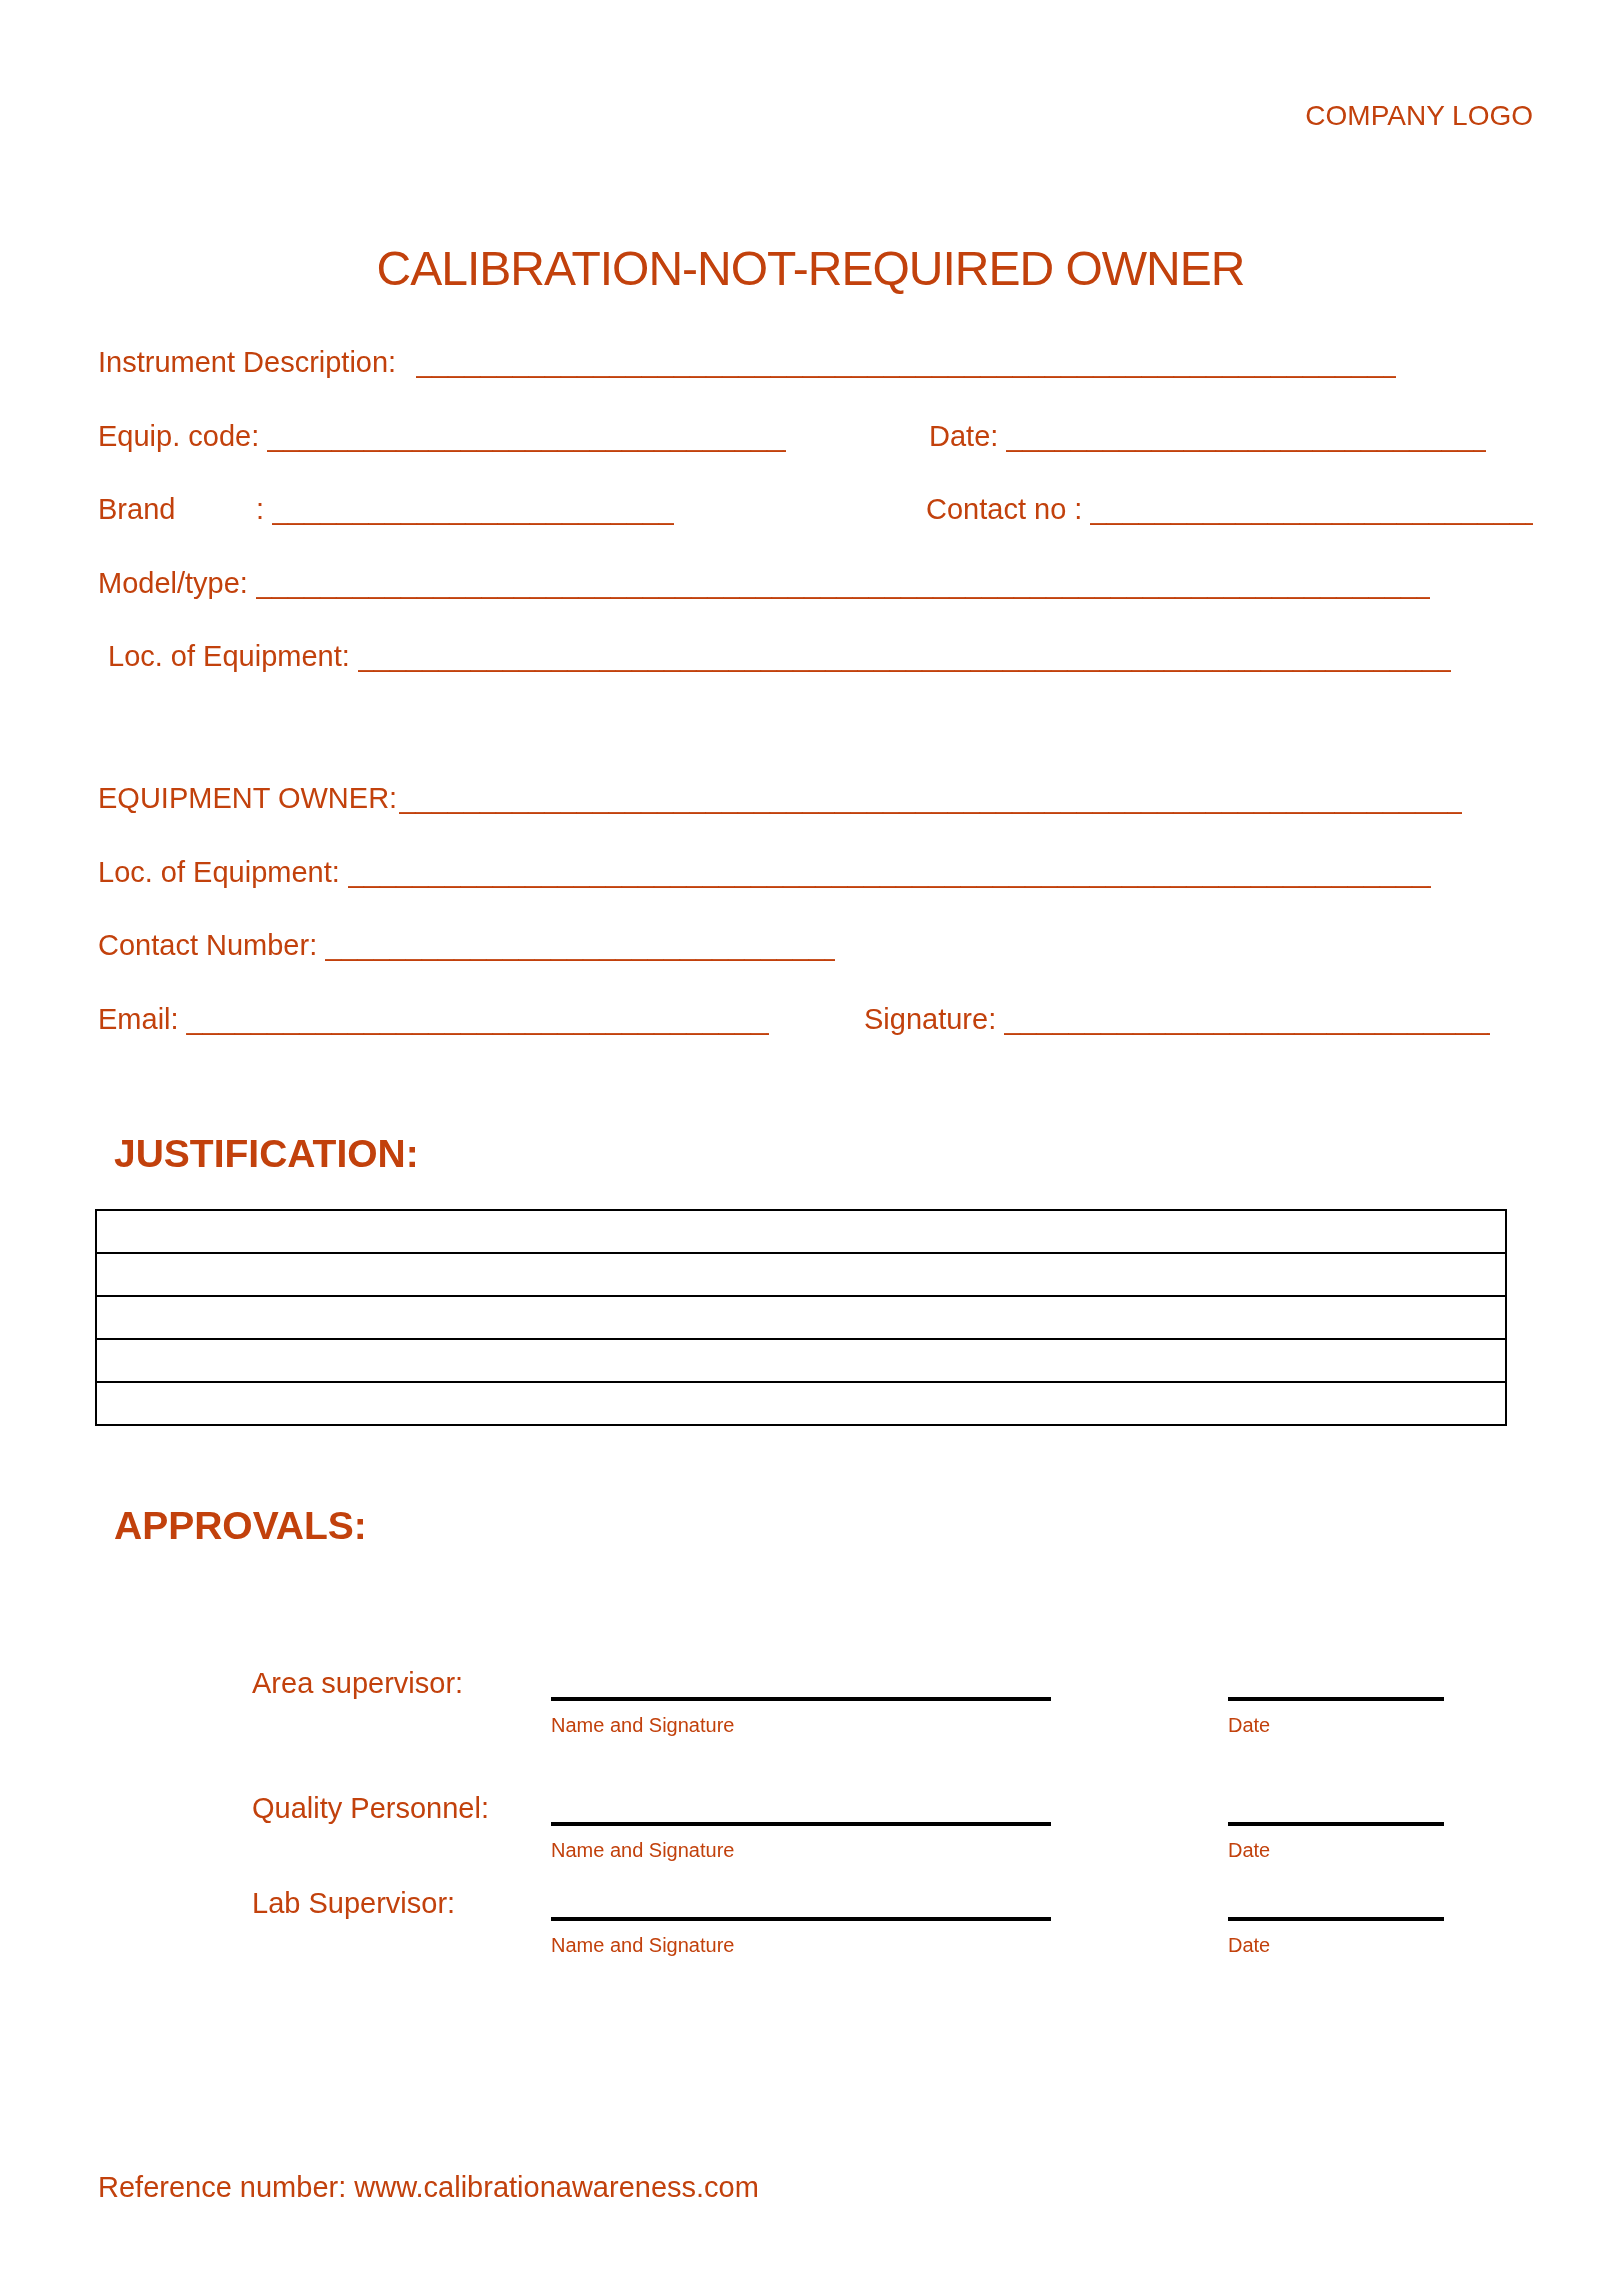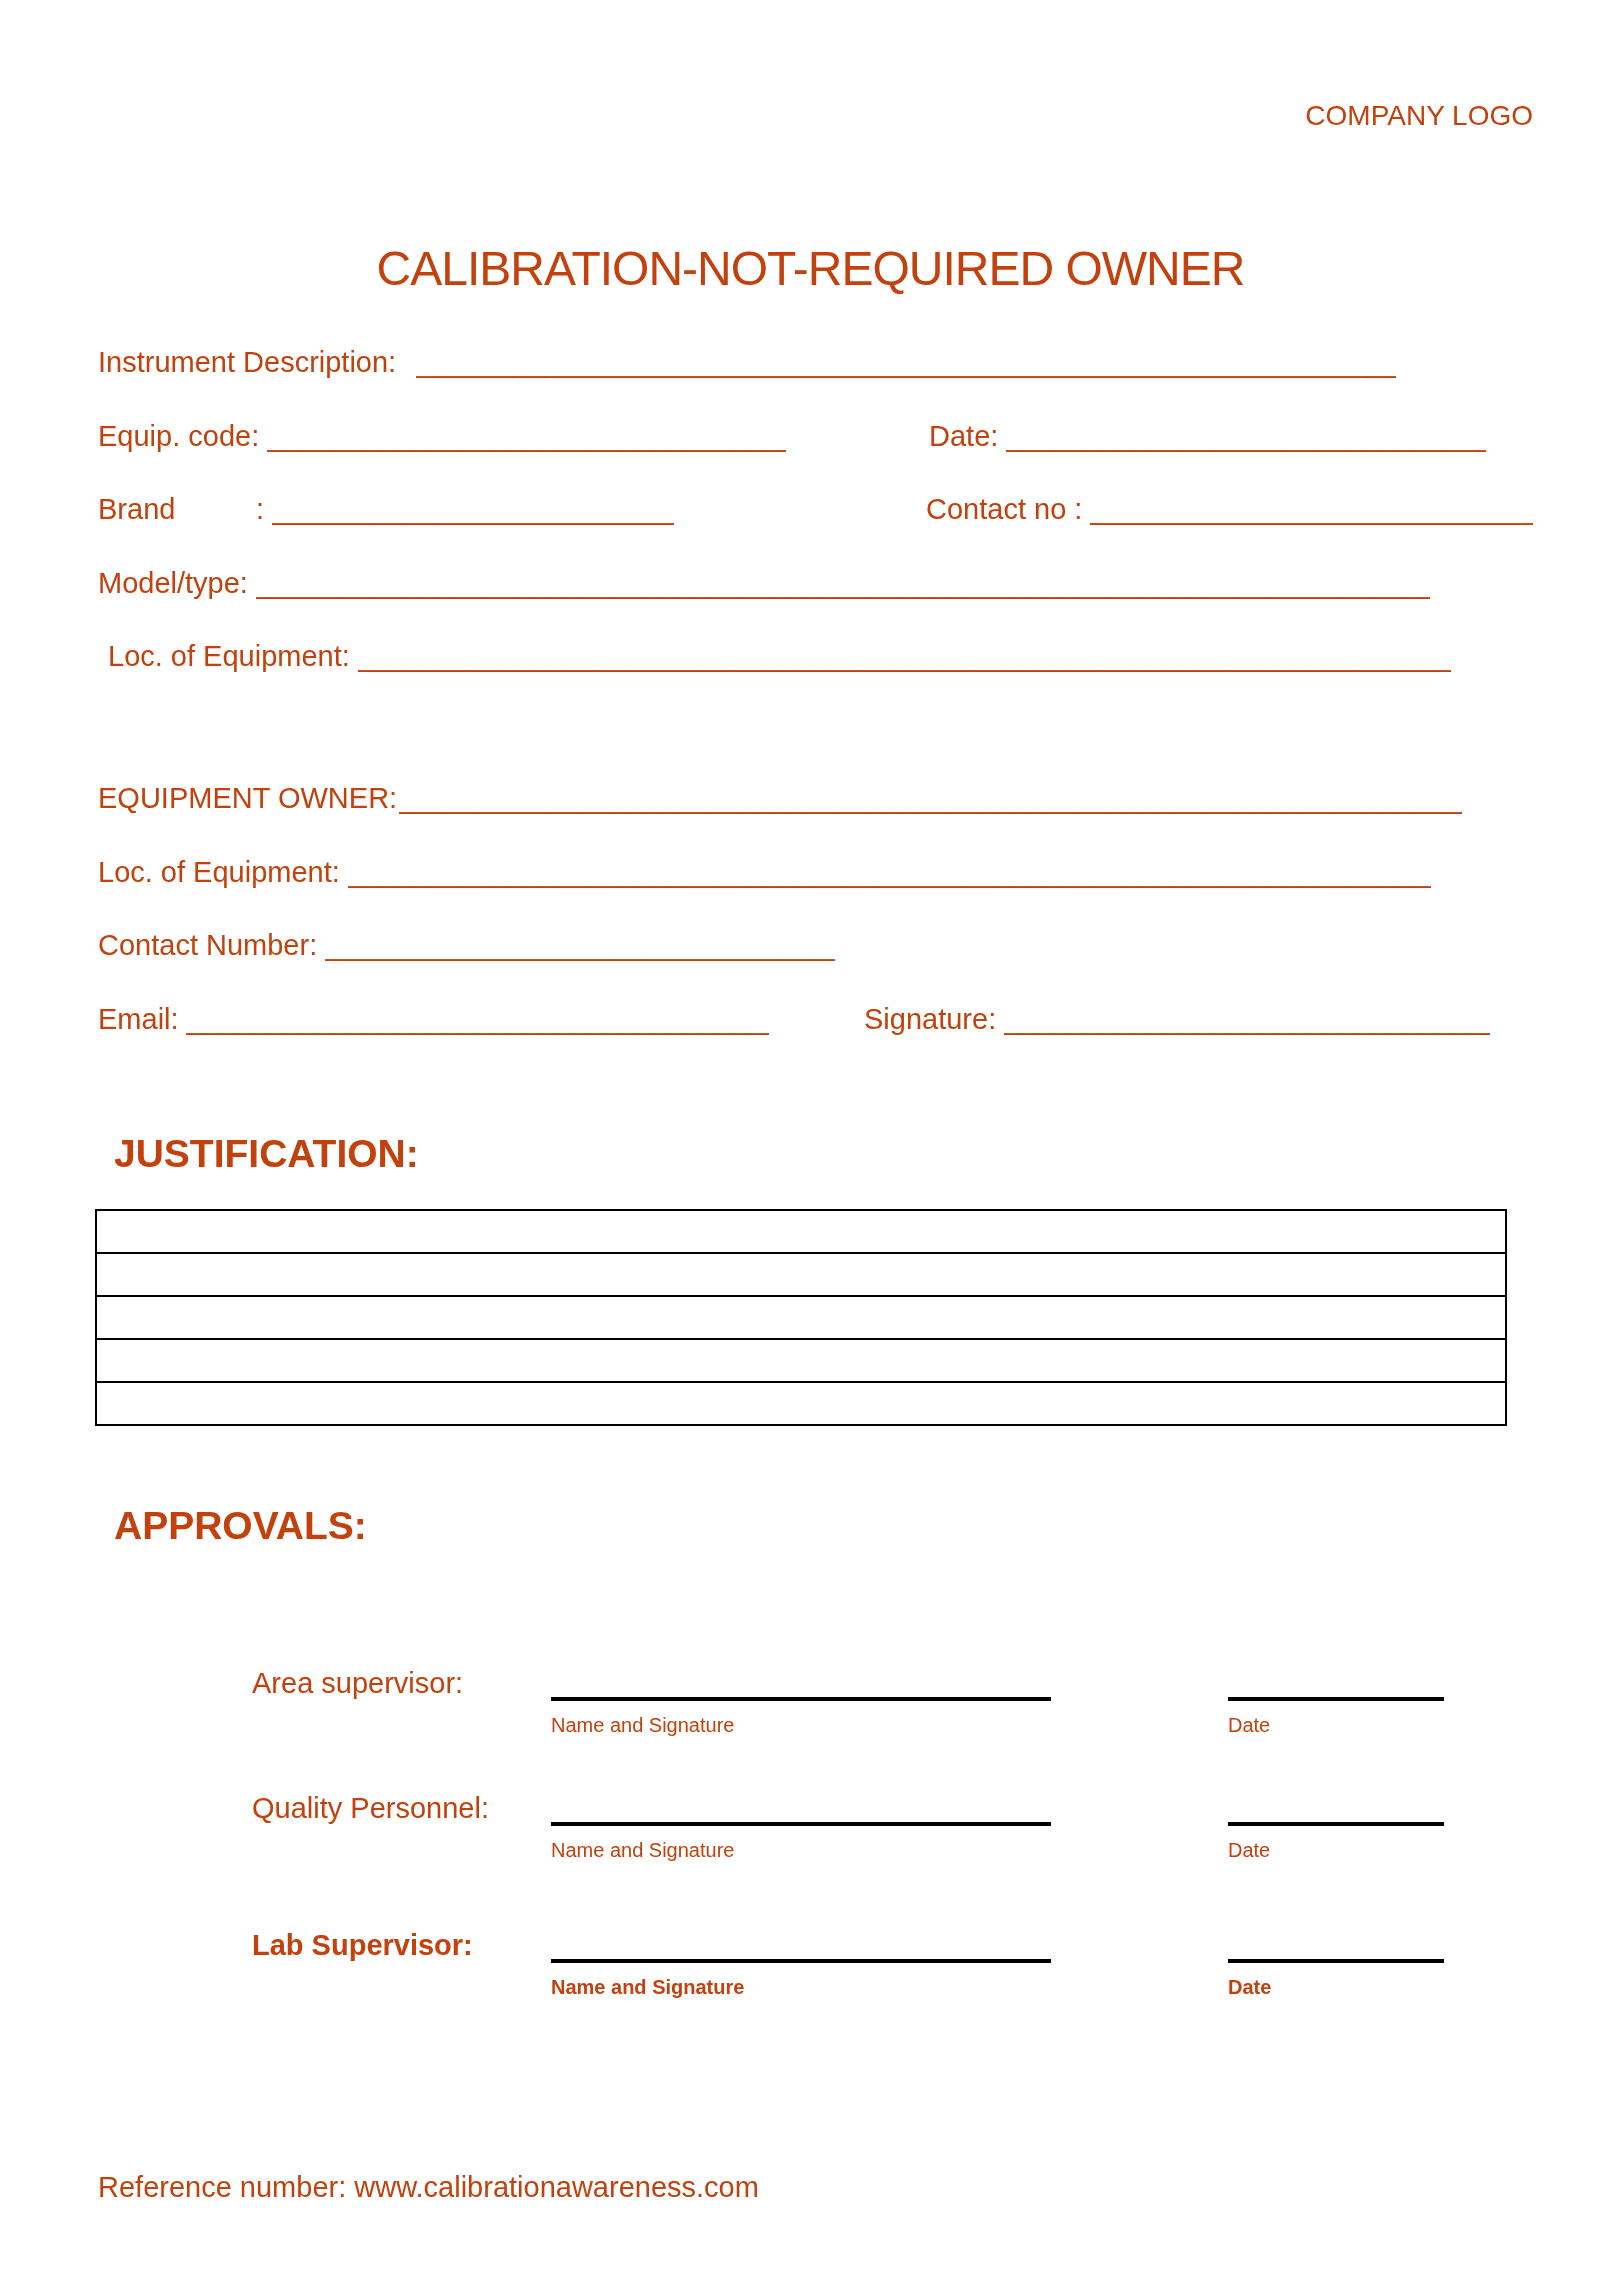--- a/index.html
+++ b/index.html
@@ -167,21 +167,21 @@
   </div>
 
   <div class="abs approval-row" style="top:1791px;">
     <span class="approval-label">Quality Personnel:</span>
     <div class="sig-line name-line"></div>
     <div class="caption name-caption">Name and Signature</div>
     <div class="sig-line date-line"></div>
     <div class="caption date-caption">Date</div>
   </div>
 
-  <div class="abs approval-row" style="top:1928px;font-weight:bold;">
+  <div class="abs approval-row" style="top:1886px;">
     <span class="approval-label">Lab Supervisor:</span>
     <div class="sig-line name-line"></div>
     <div class="caption name-caption">Name and Signature</div>
     <div class="sig-line date-line"></div>
     <div class="caption date-caption">Date</div>
   </div>
 
   <div class="abs footer">Reference number: www.calibrationawareness.com</div>
 
 </div>

